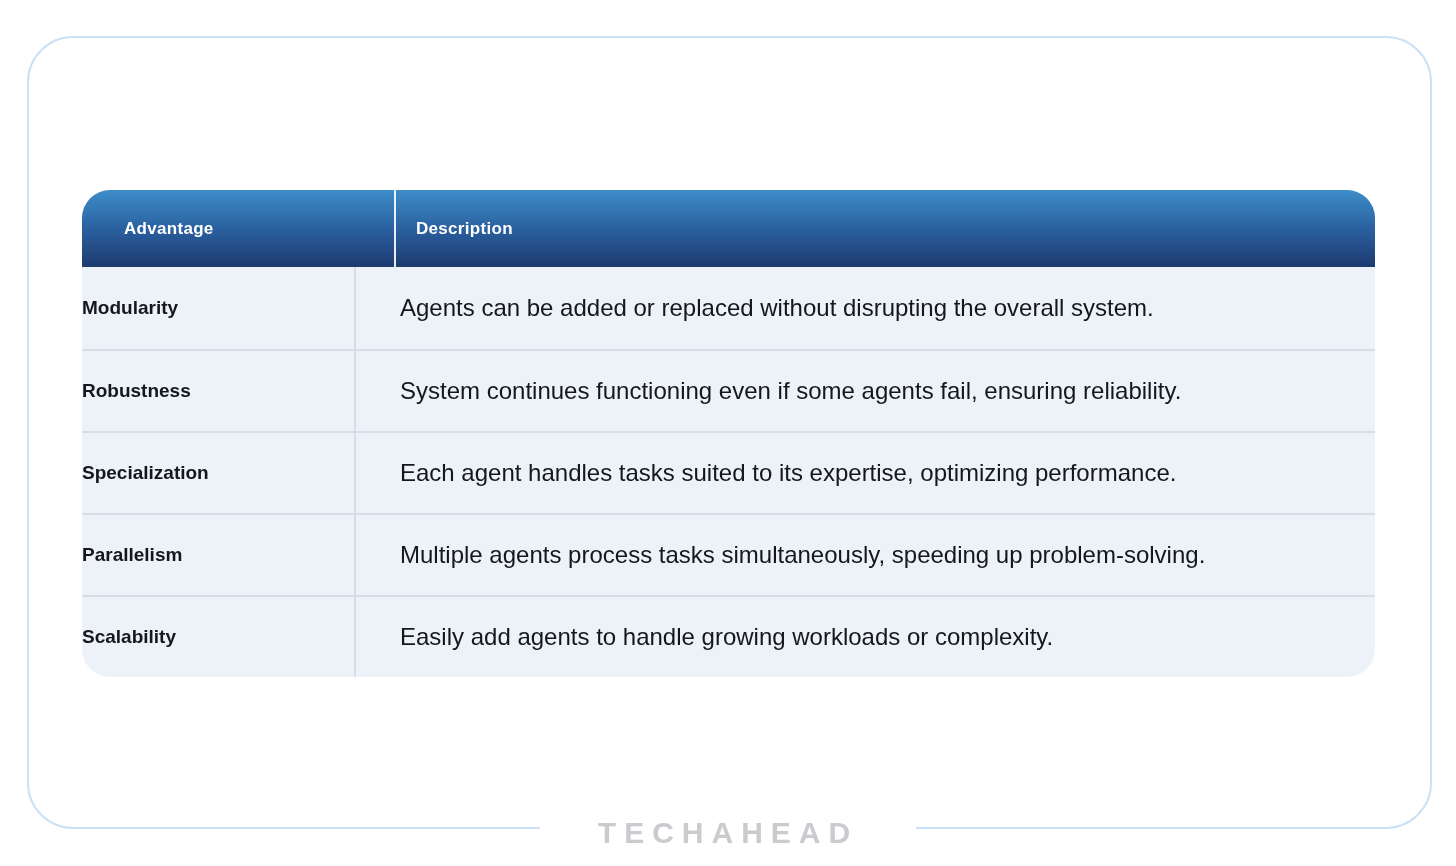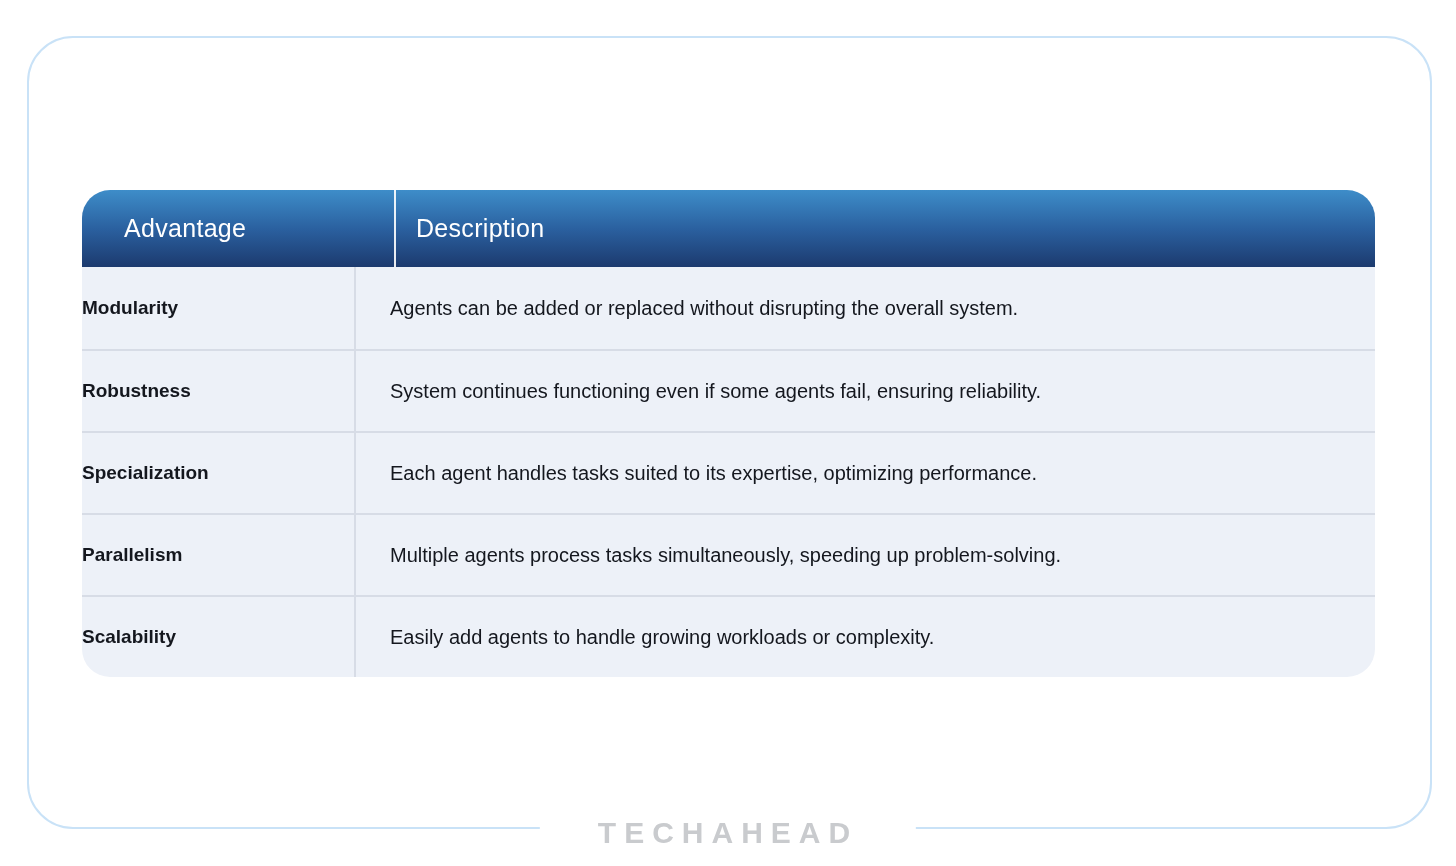--- a/index.html
+++ b/index.html
@@ -70,22 +70,22 @@
   }
 
   .thead {
     display: flex;
     height: 77px;
     background: linear-gradient(180deg,
       var(--header-grad-top) 0%,
       var(--header-grad-mid) 52%,
       var(--header-grad-bottom) 100%);
     color: var(--header-text);
-    font-weight: normal;
-    font-size: 25px;
+    font-weight: bold;
+    font-size: 17px;
     letter-spacing: 0.3px;
   }
   .thead .col-adv {
     width: 314px;
     display: flex; align-items: center;
     padding-left: 42px;
     border-right: 2px solid rgba(255,255,255,0.9);
   }
   .thead .col-desc {
     flex: 1;
@@ -104,22 +104,23 @@
     display: flex; align-items: center;
     font-weight: bold;
     font-size: 19px;
     color: var(--body-text);
     border-right: 2px solid var(--divider);
   }
   .cell-desc {
     flex: 1;
     display: flex; align-items: center;
     padding-left: 34px;
-    font-size: 20px;
+    font-size: 24px;
     color: var(--body-text);
+    margin-left: 10px;
   }
 </style>
 </head>
 <body>
 
 <div class="canvas">
 
   <div class="frame"></div>
 
 

